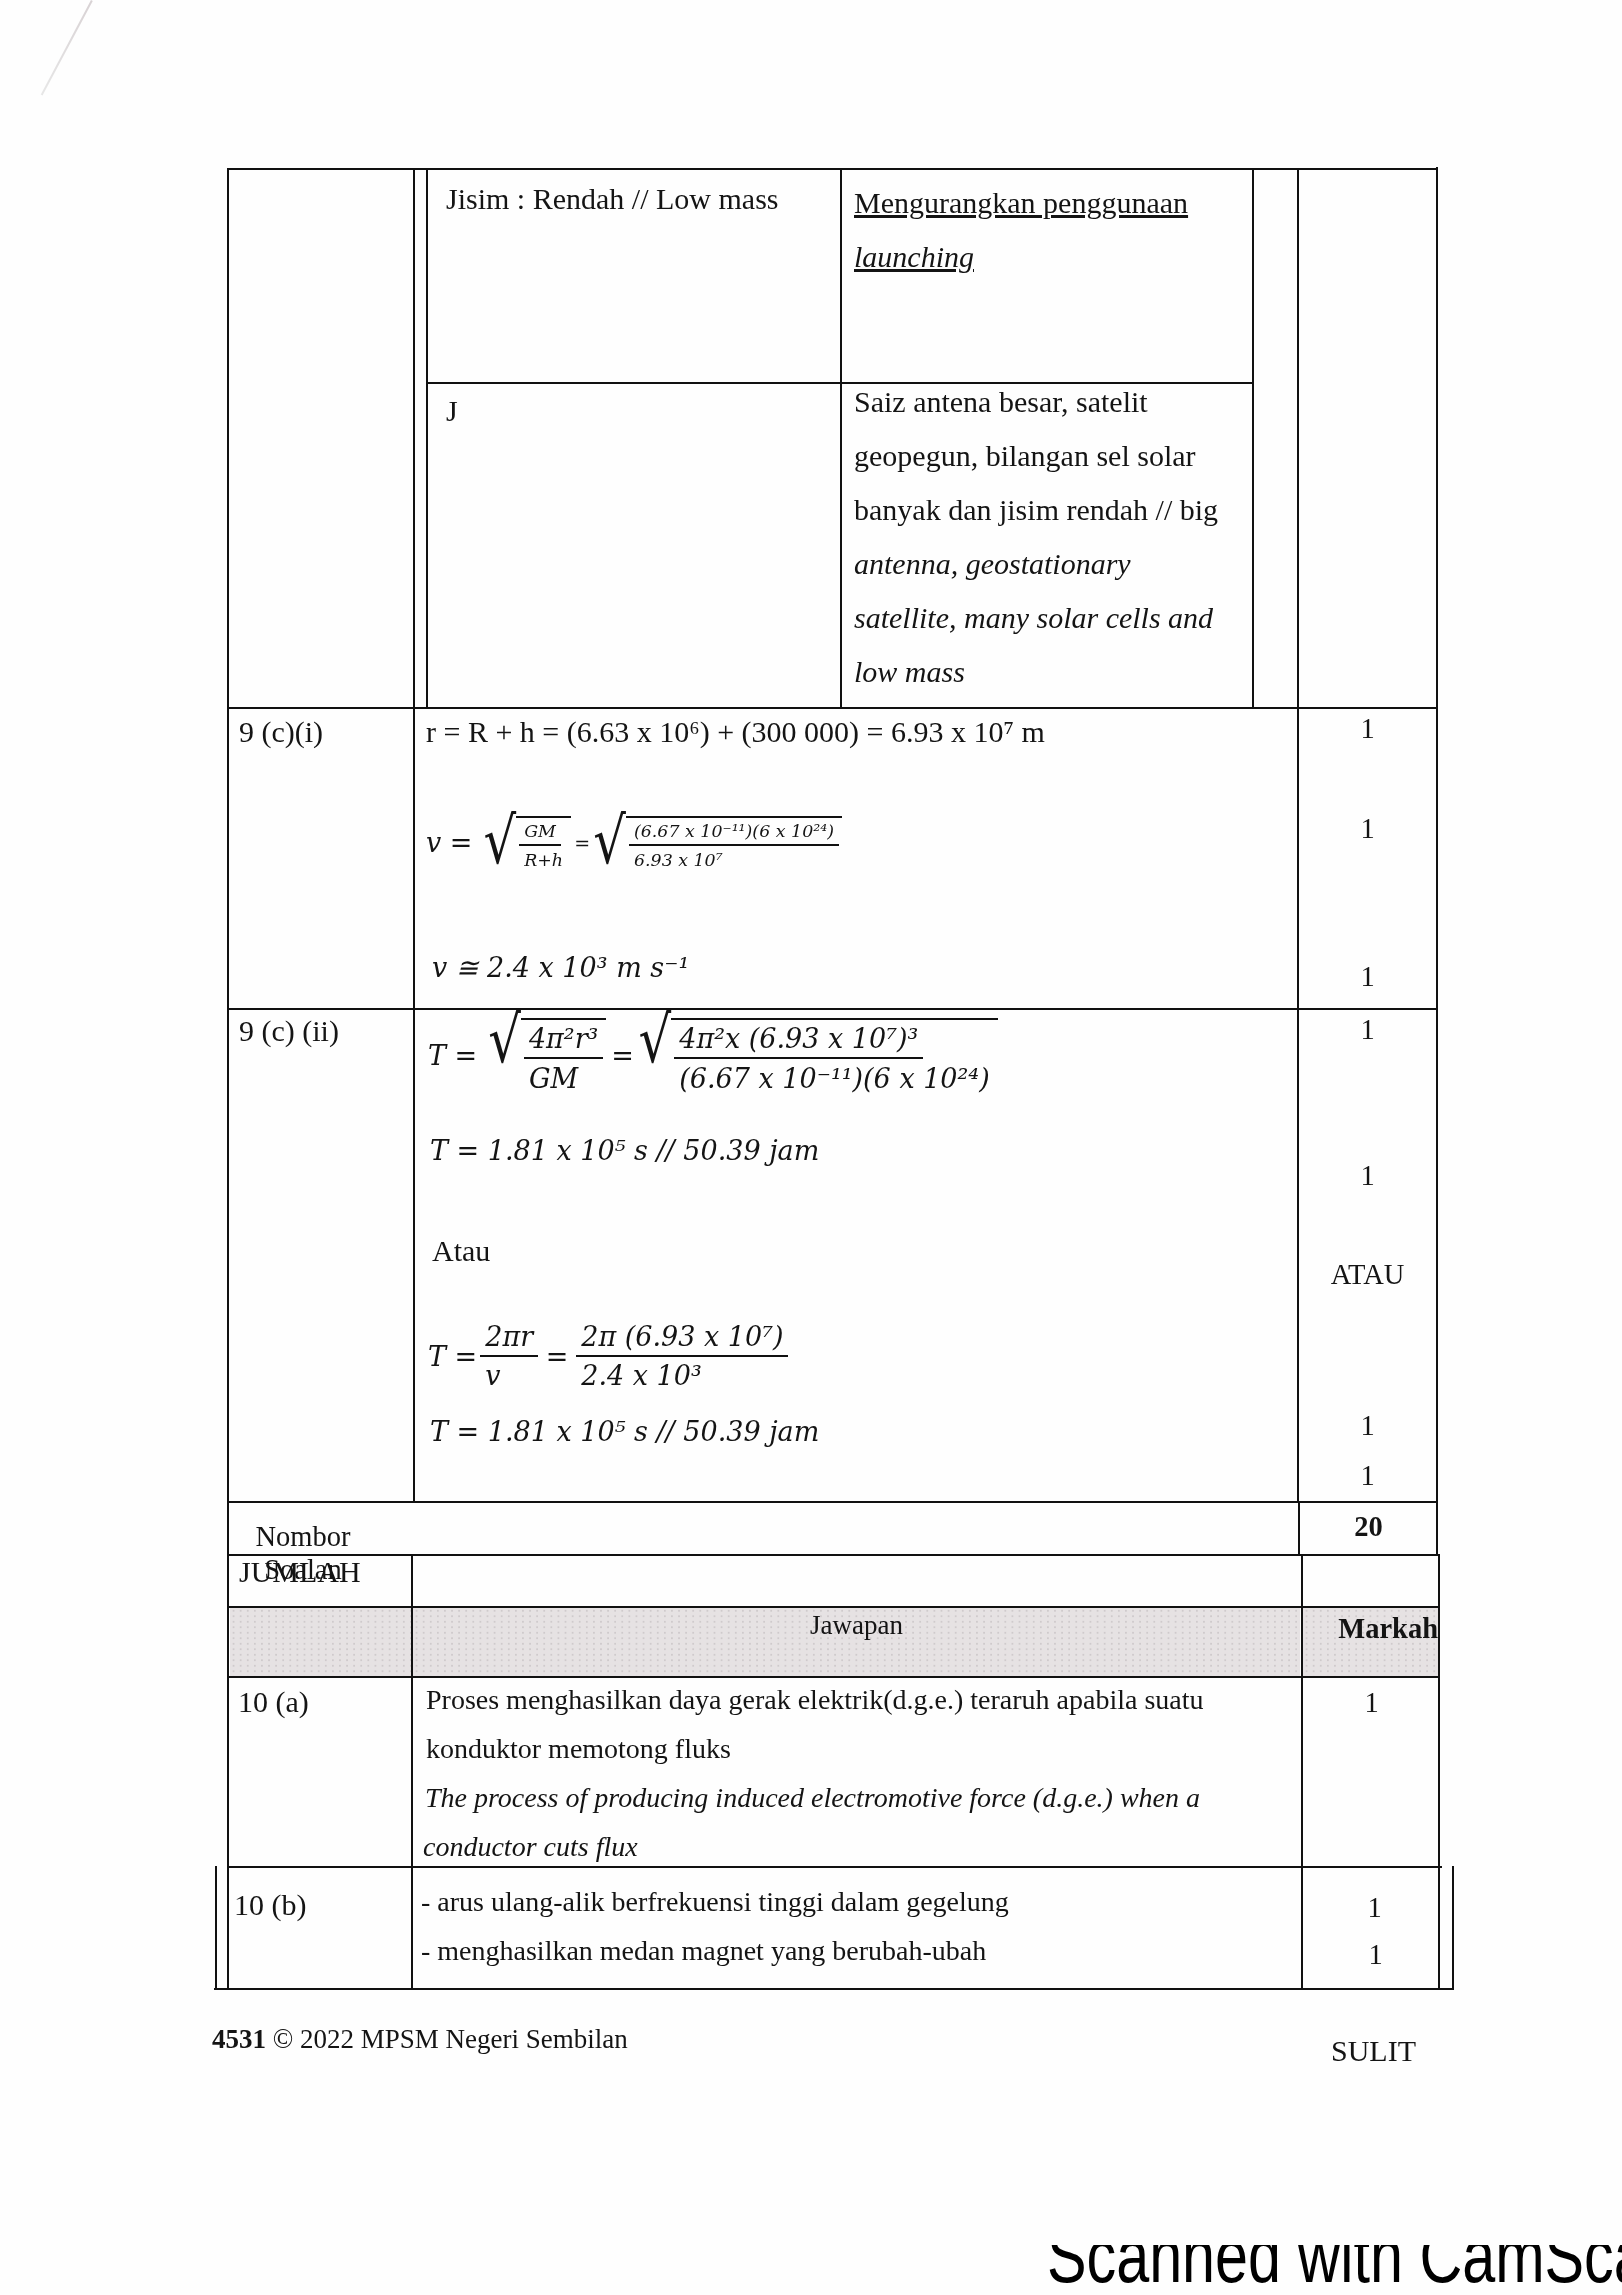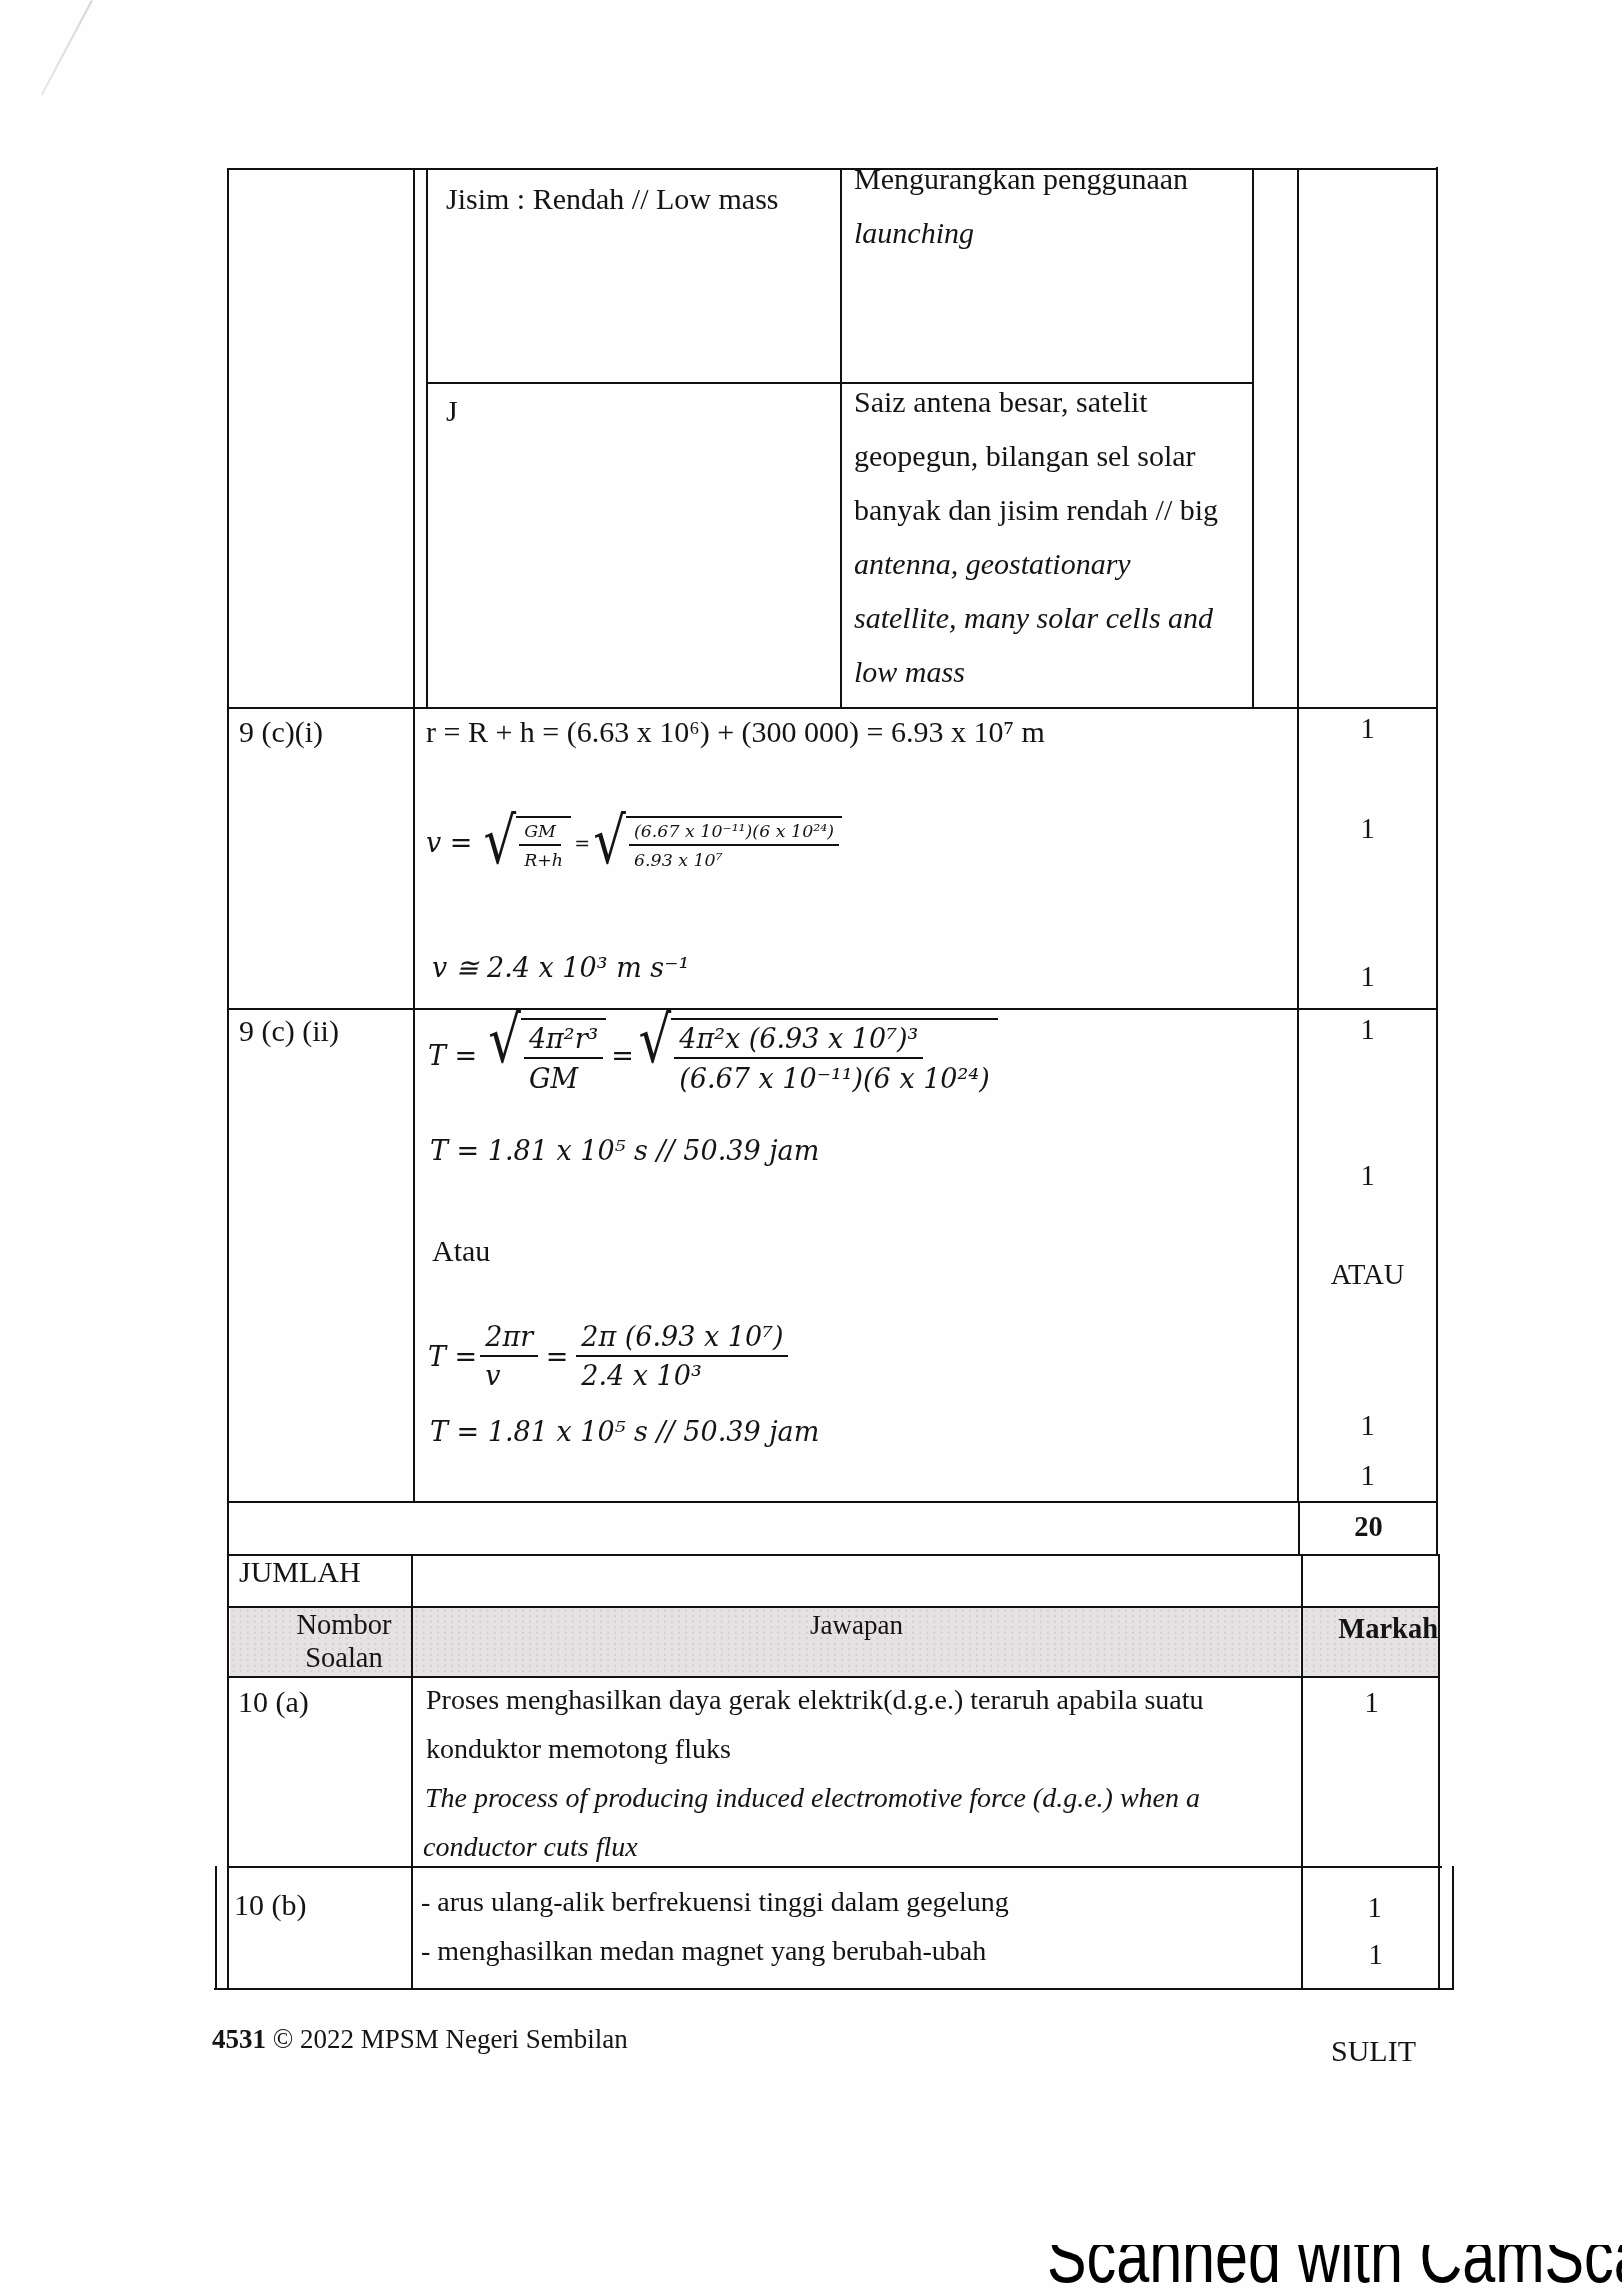--- a/index.html
+++ b/index.html
@@ -50,21 +50,21 @@
   <div class="vline" style="left:1436px;top:167px;height:1335px;"></div>
 
   <div class="hline" style="left:227px;top:168px;width:1211px;"></div>
 
   <div class="vline" style="left:426px;top:169px;height:539px;"></div>
   <div class="vline" style="left:840px;top:169px;height:539px;"></div>
   <div class="vline" style="left:1252px;top:169px;height:539px;"></div>
   <div class="hline" style="left:426px;top:382px;width:828px;"></div>
 
   <div class="txt" style="left:446px;top:184px;">Jisim : Rendah // Low mass</div>
-  <div class="abs" style="left:854px;top:164px;width:396px;">
+  <div class="abs" style="left:854px;top:188px;width:396px;text-decoration:underline;">
     <div class="txt" style="position:relative;height:54px;">Mengurangkan penggunaan</div>
     <div class="txt it" style="position:relative;height:54px;">launching</div>
   </div>
 
   <div class="txt" style="left:446px;top:396px;">J</div>
   <div class="abs" style="left:854px;top:387px;width:396px;">
     <div class="txt" style="position:relative;height:54px;">Saiz antena besar, satelit</div>
     <div class="txt" style="position:relative;height:54px;">geopegun, bilangan sel solar</div>
     <div class="txt" style="position:relative;height:54px;">banyak dan jisim rendah // big</div>
     <div class="txt it" style="position:relative;height:54px;">antenna, geostationary</div>
@@ -159,21 +159,21 @@
   <div class="hline" style="left:227px;top:1554px;width:1212px;"></div>
   <div class="vline" style="left:227px;top:1554px;height:436px;"></div>
   <div class="vline" style="left:411px;top:1554px;height:436px;"></div>
   <div class="vline" style="left:1301px;top:1554px;height:436px;"></div>
   <div class="vline" style="left:1438px;top:1554px;height:436px;"></div>
 
   <div class="hline" style="left:227px;top:1606px;width:1213px;"></div>
   <div class="shade" style="left:230px;top:1608px;width:181px;height:68px;"></div>
   <div class="shade" style="left:413px;top:1608px;width:887px;height:68px;"></div>
   <div class="shade" style="left:1303px;top:1608px;width:135px;height:68px;"></div>
-  <div class="hdr" style="left:230px;top:1608px;width:146px;line-height:33px;padding-left:41px;">
+  <div class="hdr" style="left:230px;top:1520px;width:146px;line-height:33px;">
     <div>Nombor</div>
     <div>Soalan</div>
   </div>
   <div class="hdr" style="left:413px;top:1610px;width:887px;font-size:27px;">Jawapan</div>
   <div class="hdr bold" style="left:1303px;top:1613px;width:135px;text-align:right;">Markah</div>
   <div class="hline" style="left:227px;top:1676px;width:1213px;"></div>
 
   <div class="txt" style="left:238px;top:1687px;">10 (a)</div>
   <div class="txt" style="left:426px;top:1686px;font-size:28px;">Proses menghasilkan daya gerak elektrik(d.g.e.) teraruh apabila suatu</div>
   <div class="txt" style="left:426px;top:1735px;font-size:28px;">konduktor memotong fluks</div>

